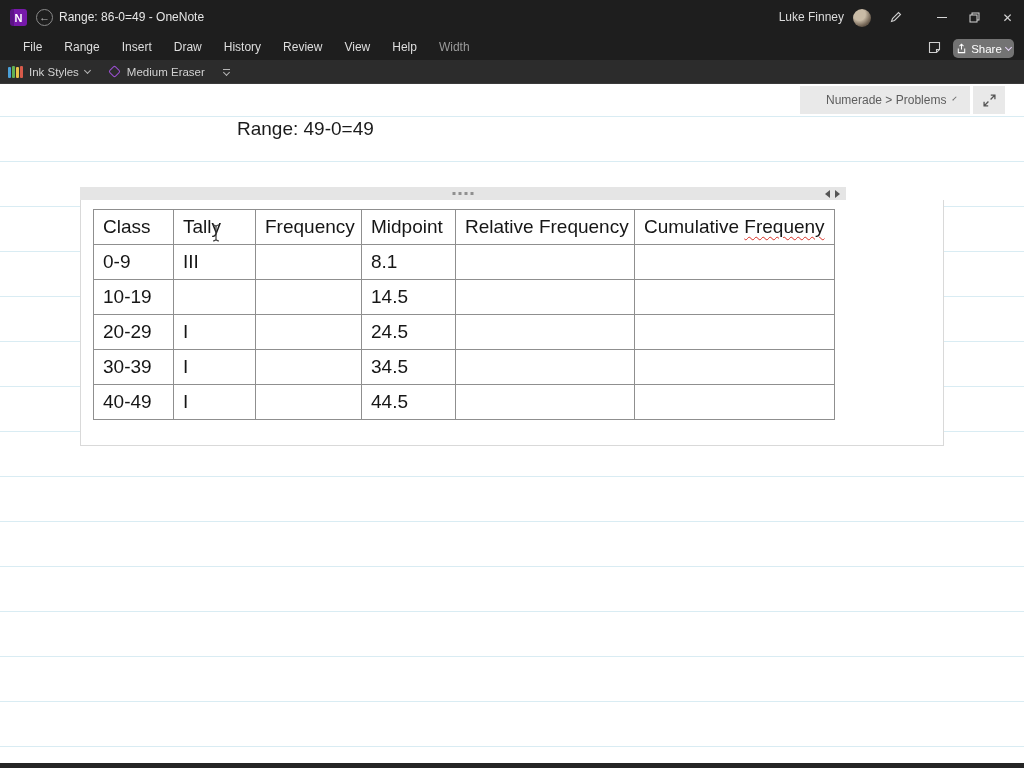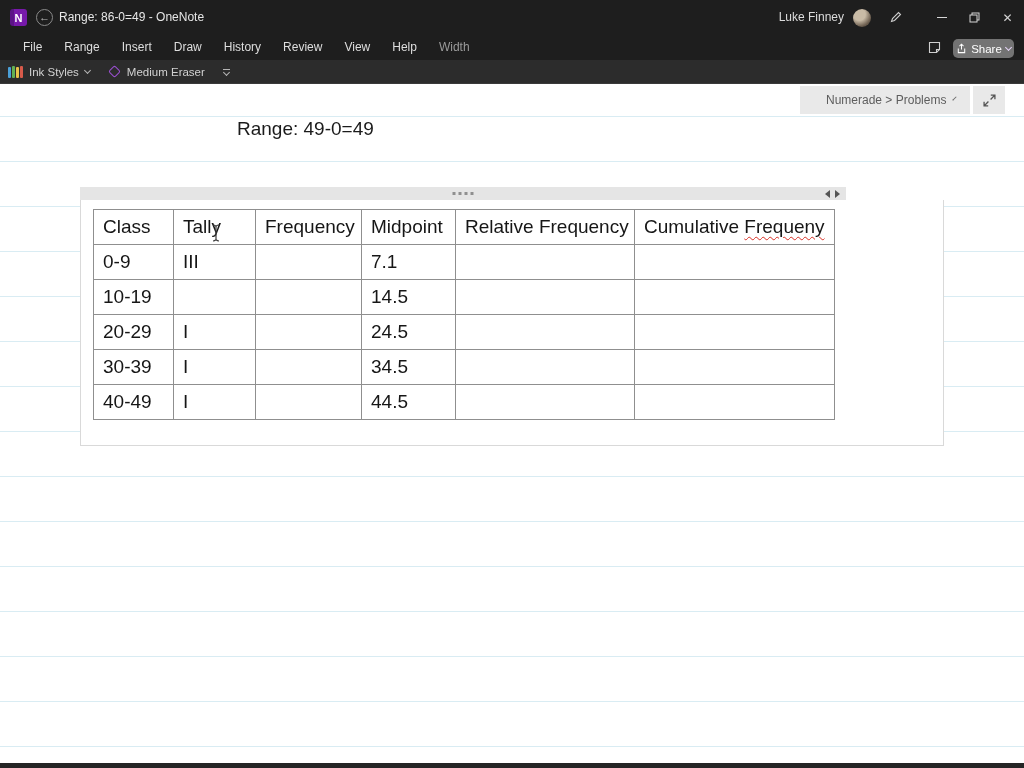--- a/index.html
+++ b/index.html
@@ -210,21 +210,21 @@
             <th>Tally</th>
             <th>Frequency</th>
             <th>Midpoint</th>
             <th>Relative Frequency</th>
             <th><span>Cumulative</span> <span class="misspelled">Frequeny</span></th>
           </tr>
           <tr>
             <td>0-9</td>
             <td>III</td>
             <td></td>
-            <td>7.1</td>
+            <td>8.1</td>
             <td></td>
             <td></td>
           </tr>
           <tr>
             <td>10-19</td>
             <td></td>
             <td></td>
             <td>14.5</td>
             <td></td>
             <td></td>

